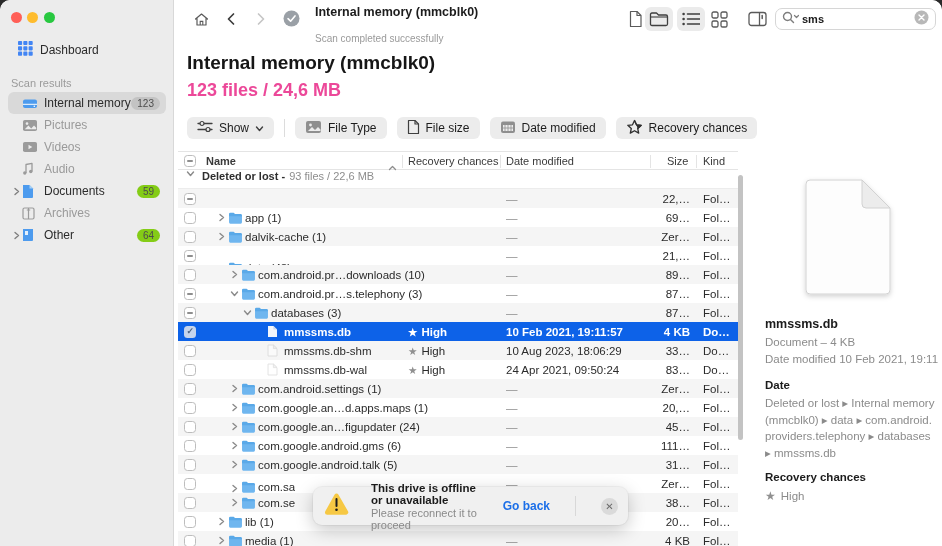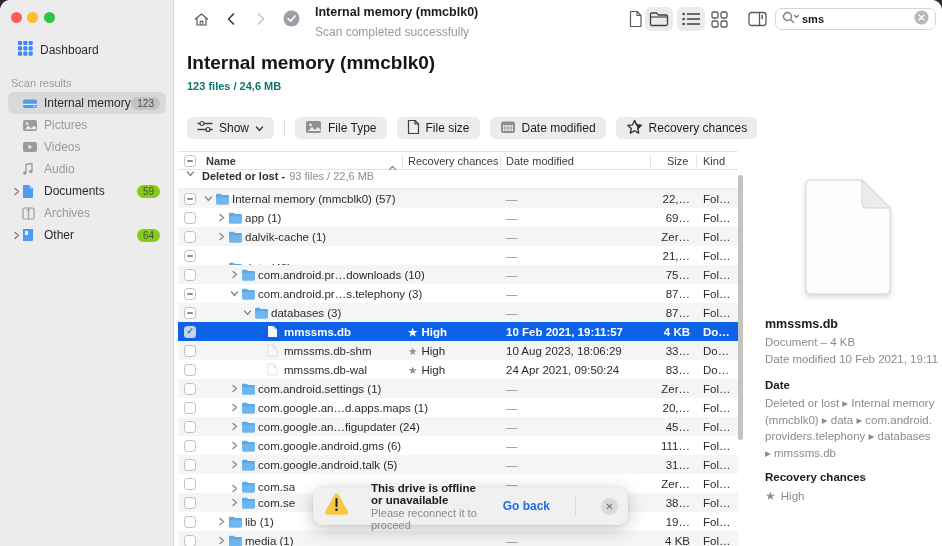--- a/index.html
+++ b/index.html
@@ -29,28 +29,28 @@
            padding:1px 6px; border-radius:8px; }
   .side-item.selected .badge { background:#c3c3c3; }
 
   
   .topbar { position:absolute; left:175px; top:0; width:767px; height:38px; background:#fff; border-radius:0 10px 0 0; }
   .tb { position:absolute; display:flex; align-items:center; justify-content:center; }
   .tbtn { border-radius:6px; }
   .tbtn.on { background:#ebebeb; }
   .title-block { position:absolute; left:315px; top:5px; }
   .title-block .t { font-size:12.5px; font-weight:bold; color:#1c1c1c; }
-  .title-block .s { font-size:12px; color:#9a9a9a; margin-top:6px; }
+  .title-block .s { font-size:10px; color:#9a9a9a; margin-top:14px; }
   .search { position:absolute; left:775px; top:8px; width:161px; height:22px; border:1px solid #d6d6d6;
             border-radius:7px; background:#fff; display:flex; align-items:center; padding:0 6px; gap:3px; }
   .search .q { font-size:11px; color:#1a1a1a; font-weight:bold; flex:1; }
 
   
   .page-title { position:absolute; left:187px; top:52px; font-size:19px; font-weight:bold; color:#161616; }
-  .page-sub { position:absolute; left:187px; top:80px; font-size:11px; color:#0f766e; font-weight:bold; }
+  .page-sub { position:absolute; left:187px; top:80px; font-size:18px; color:#ec4899; font-weight:bold; }
   .filters { position:absolute; left:187px; top:117px; display:flex; align-items:center; gap:10px; }
   .fbtn { height:22px; background:#ececec; border-radius:6px; display:flex; align-items:center;
           gap:6px; padding:0 10px; font-size:12px; color:#1d1d1d; }
   .fdiv { width:1px; height:18px; background:#dcdcdc; }
 
   
   .table { position:absolute; left:178px; top:151px; width:560px; }
   .thead { position:relative; height:19px; border-top:1px solid #e4e4e4; border-bottom:1px solid #e4e4e4; }
   .thead .hname { position:absolute; left:28px; top:3px; font-size:11px; font-weight:bold; color:#3a3a3a; }
   .thead .hcell { position:absolute; top:3px; font-size:11px; color:#3a3a3a; }
@@ -365,34 +365,20 @@
           <svg width="9" height="7" viewBox="0 0 9 7" xmlns="http://www.w3.org/2000/svg">
             <path d="M1.5 2 L4.5 5.5 L7.5 2" fill="none" stroke="#8a8a8a" stroke-width="1.4" stroke-linecap="round" stroke-linejoin="round"></path>
           </svg>
         </span>
       <span class="gt"><span>Deleted or lost</span> <span>-</span></span>
       <span class="gm">93 files / 22,6 MB</span>
     </div>
     <div class="tbody" id="rows">
         <div class="trow alt">
           <span class="cb indeterminate"></span>
-          <span class="ncell" style="left: 24px;">
-            <span class="exp">
-              <svg width="9" height="7" viewBox="0 0 9 7" xmlns="http://www.w3.org/2000/svg">
-                <path d="M1.5 2 L4.5 5.5 L7.5 2" fill="none" stroke="#8a8a8a" stroke-width="1.4" stroke-linecap="round" stroke-linejoin="round"></path>
-              </svg>
-            </span>
-            <span class="ficon">
-              <svg width="15" height="12" viewBox="0 0 16 13" xmlns="http://www.w3.org/2000/svg">
-                <path d="M1 3 q0-1.4 1.4-1.4 h3.6 l1.5 1.6 h6.1 q1.4 0 1.4 1.4 v6.6 q0 1.4-1.4 1.4 h-11.2 q-1.4 0-1.4-1.4 z" fill="#6fb6ef"></path>
-                <path d="M1 4.6 h14 v-0.9 q0-1.4-1.4-1.4 h-6.1 l-1.5-1.6 h-3.6 q-1.4 0-1.4 1.4 z" fill="#5aa9e8"></path>
-              </svg>
-            </span>
-            <span class="nm">Internal memory (mmcblk0) (57)</span>
-          </span>
           <span class="rcell"></span>
           <span class="dcell dash">—</span>
           <span class="scell">22,…</span>
           <span class="kcell">Fol…</span>
         </div>
         <div class="trow">
           <span class="cb unchecked"></span>
           <span class="ncell" style="left: 37px;">
             <span class="exp">
               <svg width="7" height="9" viewBox="0 0 7 9" xmlns="http://www.w3.org/2000/svg">
@@ -465,21 +451,21 @@
             <span class="ficon">
               <svg width="15" height="12" viewBox="0 0 16 13" xmlns="http://www.w3.org/2000/svg">
                 <path d="M1 3 q0-1.4 1.4-1.4 h3.6 l1.5 1.6 h6.1 q1.4 0 1.4 1.4 v6.6 q0 1.4-1.4 1.4 h-11.2 q-1.4 0-1.4-1.4 z" fill="#6fb6ef"></path>
                 <path d="M1 4.6 h14 v-0.9 q0-1.4-1.4-1.4 h-6.1 l-1.5-1.6 h-3.6 q-1.4 0-1.4 1.4 z" fill="#5aa9e8"></path>
               </svg>
             </span>
             <span class="nm">com.android.pr…downloads (10)</span>
           </span>
           <span class="rcell"></span>
           <span class="dcell dash">—</span>
-          <span class="scell">75…</span>
+          <span class="scell">89…</span>
           <span class="kcell">Fol…</span>
         </div>
         <div class="trow">
           <span class="cb indeterminate"></span>
           <span class="ncell" style="left: 50px;">
             <span class="exp">
               <svg width="9" height="7" viewBox="0 0 9 7" xmlns="http://www.w3.org/2000/svg">
                 <path d="M1.5 2 L4.5 5.5 L7.5 2" fill="none" stroke="#8a8a8a" stroke-width="1.4" stroke-linecap="round" stroke-linejoin="round"></path>
               </svg>
             </span>
@@ -735,21 +721,21 @@
             <span class="ficon">
               <svg width="15" height="12" viewBox="0 0 16 13" xmlns="http://www.w3.org/2000/svg">
                 <path d="M1 3 q0-1.4 1.4-1.4 h3.6 l1.5 1.6 h6.1 q1.4 0 1.4 1.4 v6.6 q0 1.4-1.4 1.4 h-11.2 q-1.4 0-1.4-1.4 z" fill="#6fb6ef"></path>
                 <path d="M1 4.6 h14 v-0.9 q0-1.4-1.4-1.4 h-6.1 l-1.5-1.6 h-3.6 q-1.4 0-1.4 1.4 z" fill="#5aa9e8"></path>
               </svg>
             </span>
             <span class="nm">lib (1)</span>
           </span>
           <span class="rcell"></span>
           <span class="dcell dash">—</span>
-          <span class="scell">19…</span>
+          <span class="scell">20…</span>
           <span class="kcell">Fol…</span>
         </div>
         <div class="trow alt">
           <span class="cb unchecked"></span>
           <span class="ncell" style="left: 37px;">
             <span class="exp">
               <svg width="7" height="9" viewBox="0 0 7 9" xmlns="http://www.w3.org/2000/svg">
                 <path d="M2 1.5 L5.5 4.5 L2 7.5" fill="none" stroke="#8a8a8a" stroke-width="1.4" stroke-linecap="round" stroke-linejoin="round"></path>
               </svg>
             </span>

